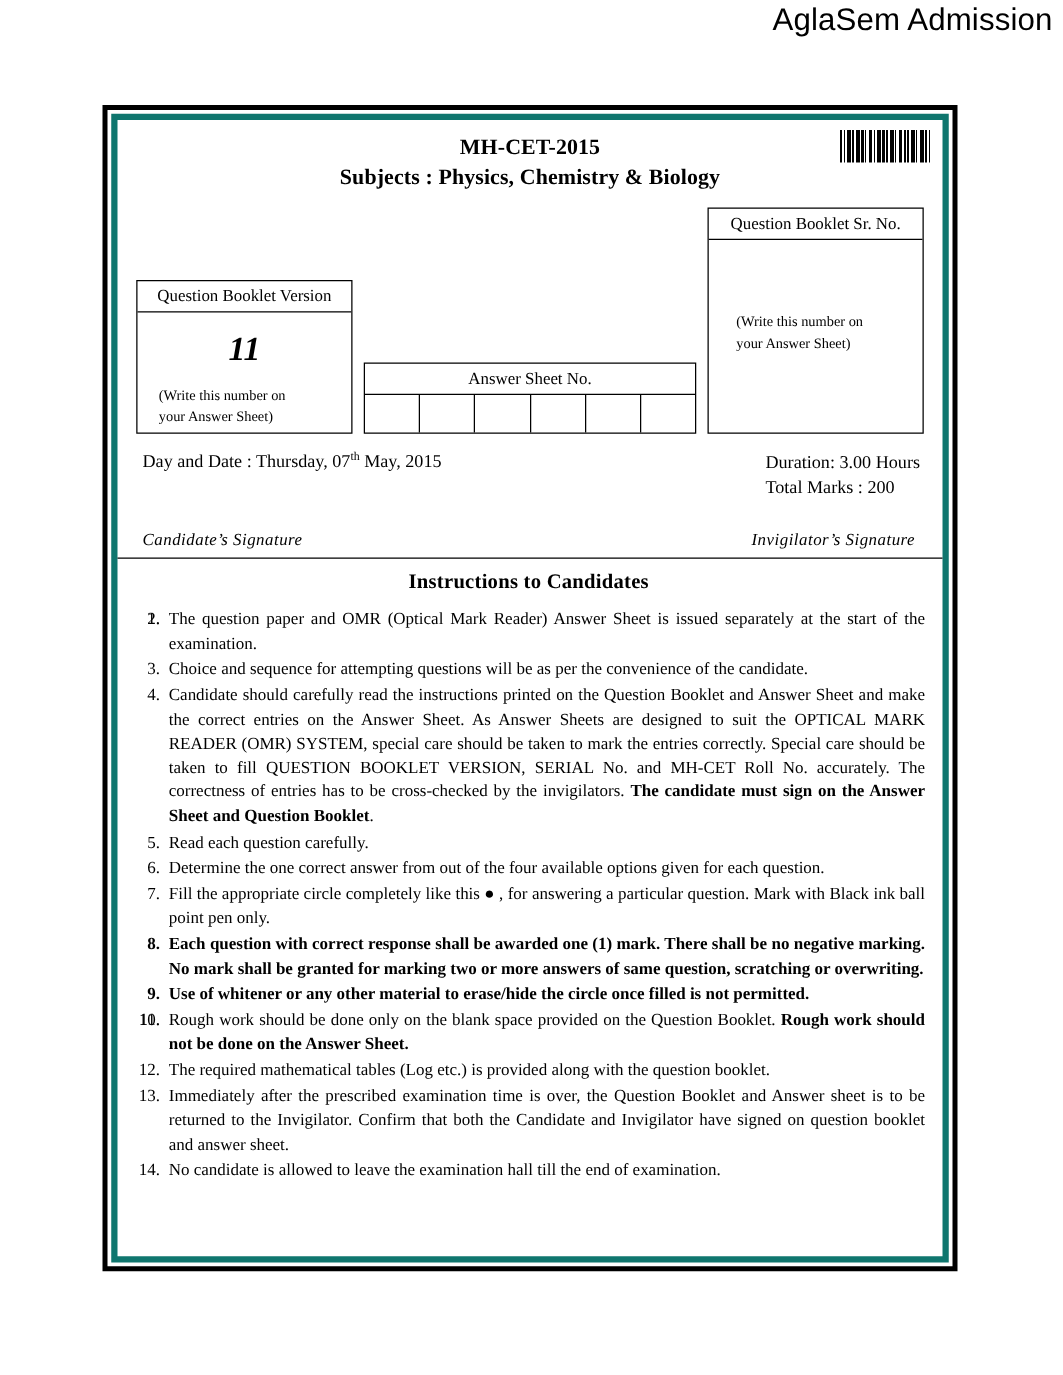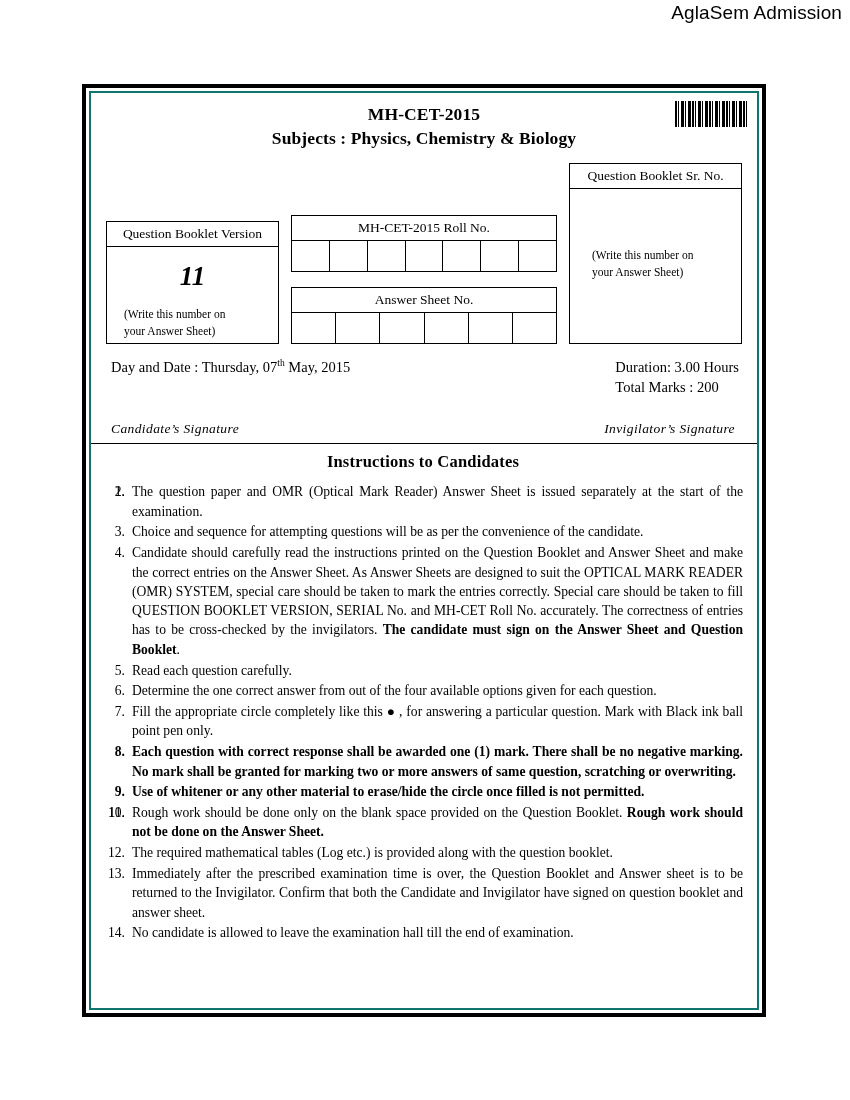--- a/index.html
+++ b/index.html
@@ -13,38 +13,38 @@
     color: #000;
     position: relative;
     overflow: hidden;
   }
 
   
   .watermark {
     position: absolute;
     top: 2px; right: 8px;
     font-family: "Liberation Sans", sans-serif;
-    font-size: 19px;
+    font-size: 25px;
     letter-spacing: 0.1px;
     color: #000;
     white-space: nowrap;
   }
 
   
   .sheet-outer {
     position: absolute;
     left: 82px; top: 84px;
     width: 684px; height: 933px;
     border: 4px solid #000;
     background: #fff;
     padding: 3px;
   }
   .sheet-inner {
     width: 100%; height: 100%;
-    border: 2px solid #0f766e;
+    border: 5px solid #0f766e;
     display: flex;
     flex-direction: column;
   }
 
   
   .top-block {
     padding: 6px 14px 0 14px;
     border-bottom: 1.6px solid #000;
   }
 
@@ -242,32 +242,20 @@
           <div class="box-body">
             <div class="version-number">11</div>
             <div class="write-note">
               <div>(Write this number on</div>
               <div>your Answer Sheet)</div>
             </div>
           </div>
         </div>
 
         <div class="col-middle">
-          <div class="grid-box">
-            <div class="grid-head">MH-CET-2015 Roll No.</div>
-            <div class="grid-cells">
-                <div class="cell"></div>
-                <div class="cell"></div>
-                <div class="cell"></div>
-                <div class="cell"></div>
-                <div class="cell"></div>
-                <div class="cell"></div>
-                <div class="cell"></div>
-              </div>
-          </div>
           <div class="grid-box">
             <div class="grid-head">Answer Sheet No.</div>
             <div class="grid-cells">
                 <div class="cell"></div>
                 <div class="cell"></div>
                 <div class="cell"></div>
                 <div class="cell"></div>
                 <div class="cell"></div>
                 <div class="cell"></div>
               </div>

